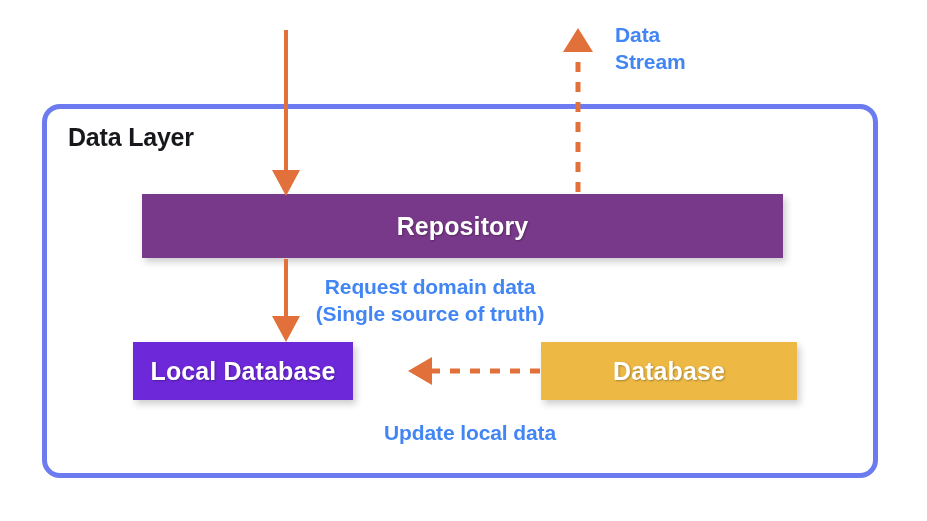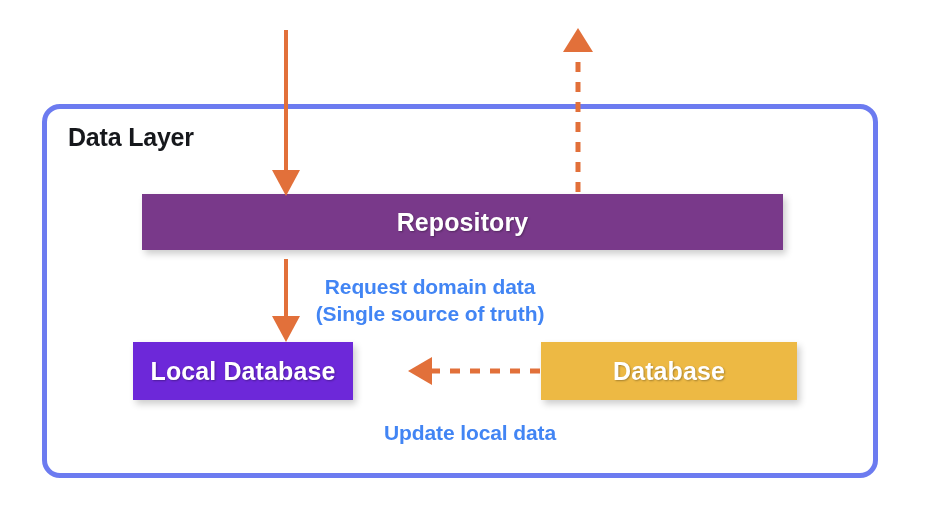--- a/index.html
+++ b/index.html
@@ -60,21 +60,21 @@
     justify-content: center;
     color: #ffffff;
     font-size: 25px;
     font-weight: bold;
     letter-spacing: 0.1px;
     box-shadow: 3px 4px 7px rgba(0,0,0,0.20);
     text-shadow: 1px 1px 2px rgba(0,0,0,0.30);
   }
   #node-repository {
     left: 142px;  top: 194px;
-    width: 641px; height: 56px;
+    width: 641px; height: 64px;
     background: #79398A;
   }
   #node-localdb {
     left: 133px;  top: 342px;
     width: 220px; height: 58px;
     background: #6d28d9;
   }
   #node-network {
     left: 541px;  top: 342px;
     width: 256px; height: 58px;
@@ -88,20 +88,22 @@
     width: 927px; height: 521px;
     pointer-events: none;
   }
 </style>
 </head>
 <body>
 
 <div id="canvas">
 
 
+  <div class="annot left" style="left:615px; top:22px; width:180px;">Data
+Stream</div>
 
   <div class="annot center" style="left:300px; top:274px; width:260px;">Request domain data
 (Single source of truth)</div>
 
   <div class="annot center" style="left:345px; top:420px; width:250px;">Update local data</div>
 
   <div id="layer-box"></div>
   <div id="layer-title">Data Layer</div>
 
   <div class="node" id="node-repository">Repository</div>

